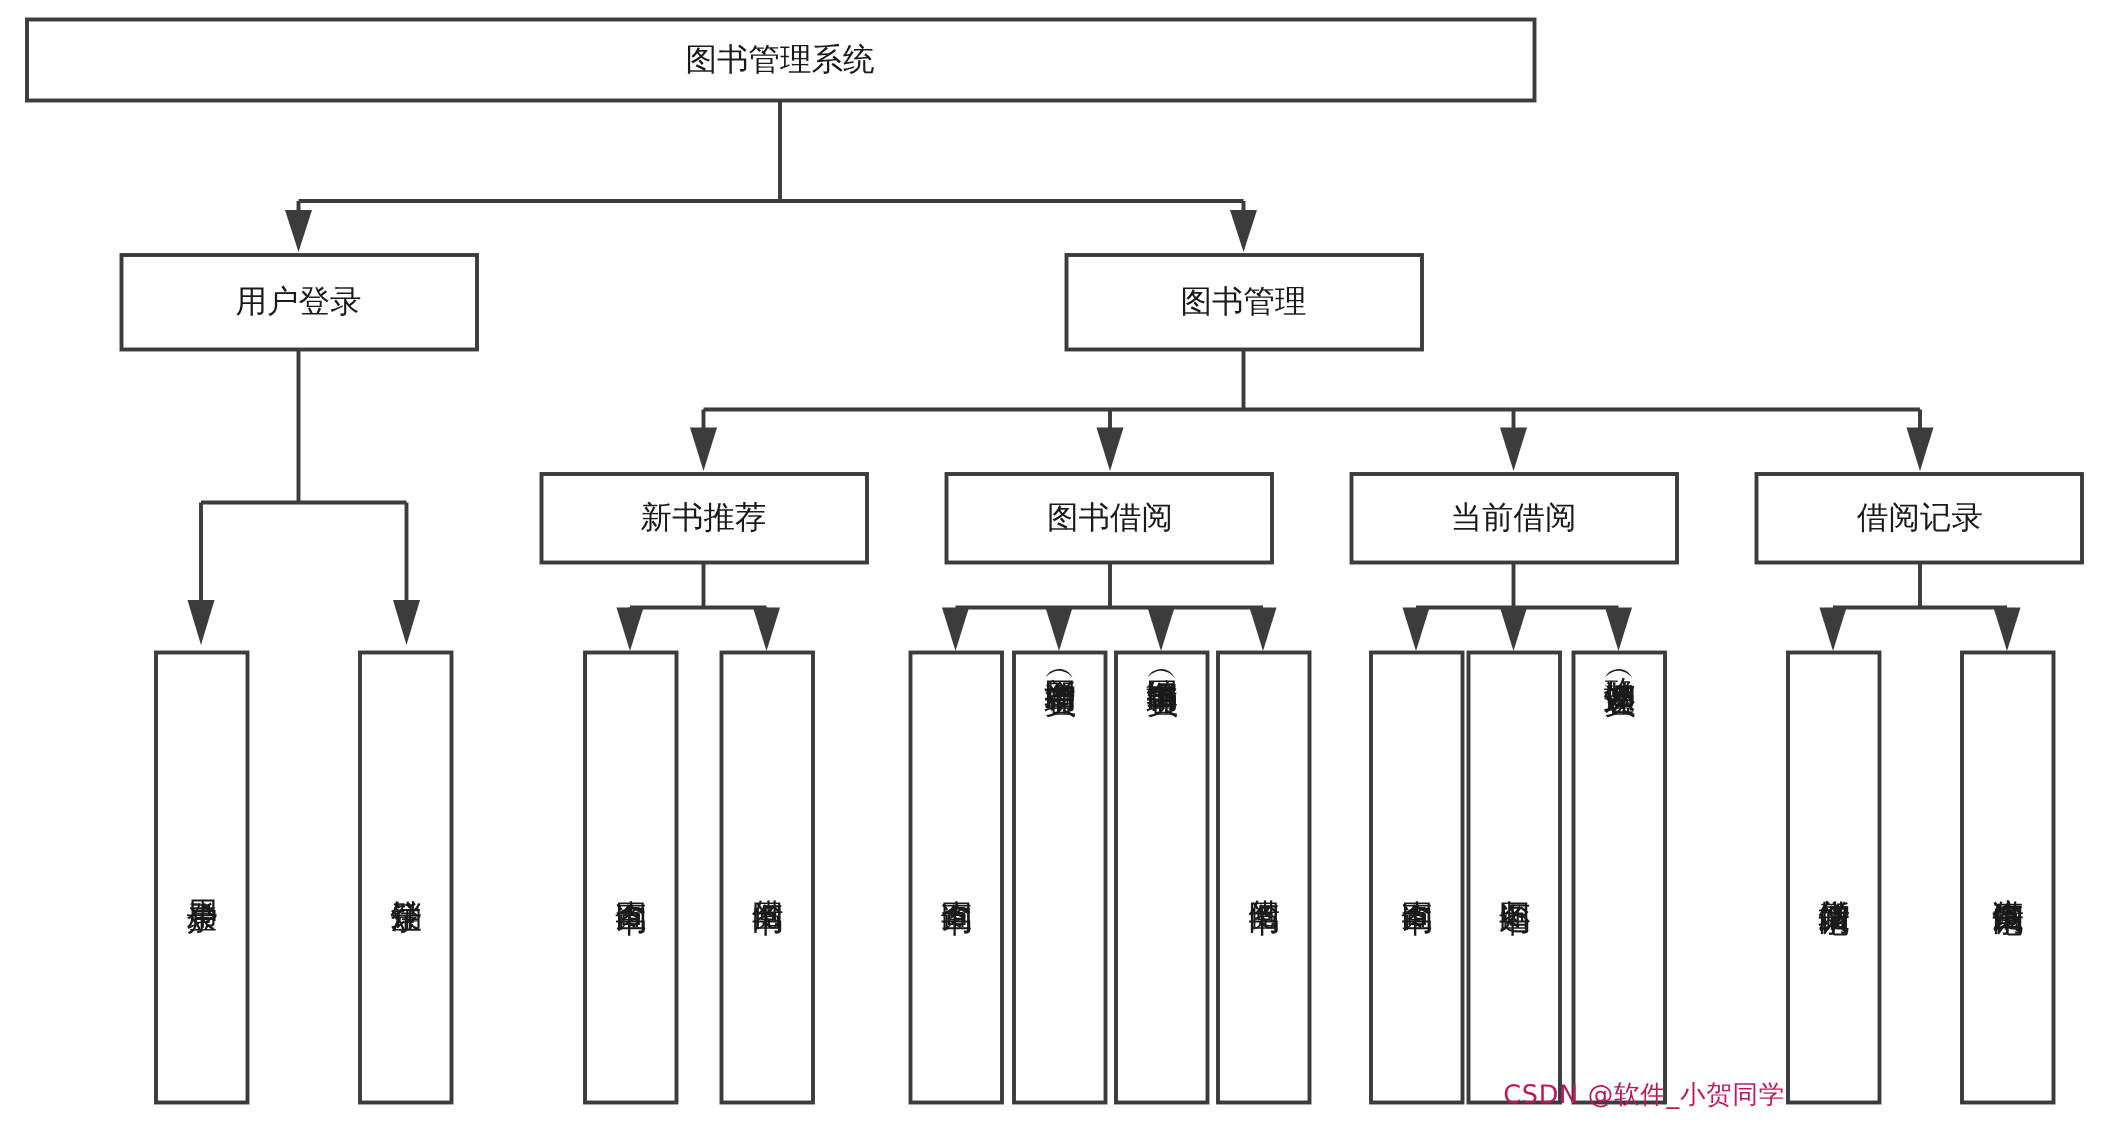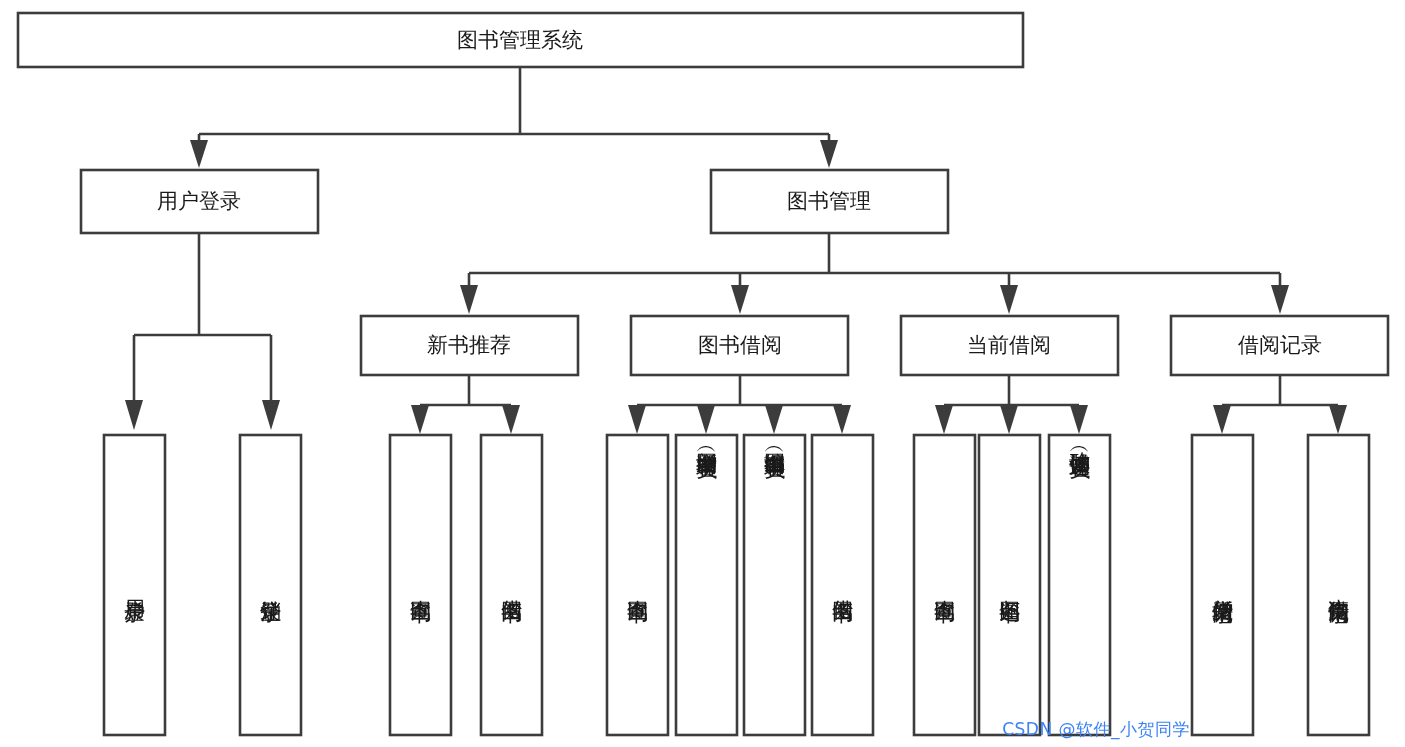--- a/index.html
+++ b/index.html
@@ -63,21 +63,21 @@
     line-height: 1.08;
     letter-spacing: 1px;
     white-space: nowrap;
   }
   #watermark {
     position: absolute;
     right: 10px;
     bottom: 6px;
     font-family: "DejaVu Sans", "Liberation Sans", sans-serif;
     font-size: 17px;
-    color: #3b82f6;
+    color: #be185d;
     white-space: nowrap;
     letter-spacing: 0.5px;
   }
 </style>
 </head>
 <body>
 
 <div id="diagram-root">
 
   <svg class="canvas" viewBox="0 0 1405 747">

